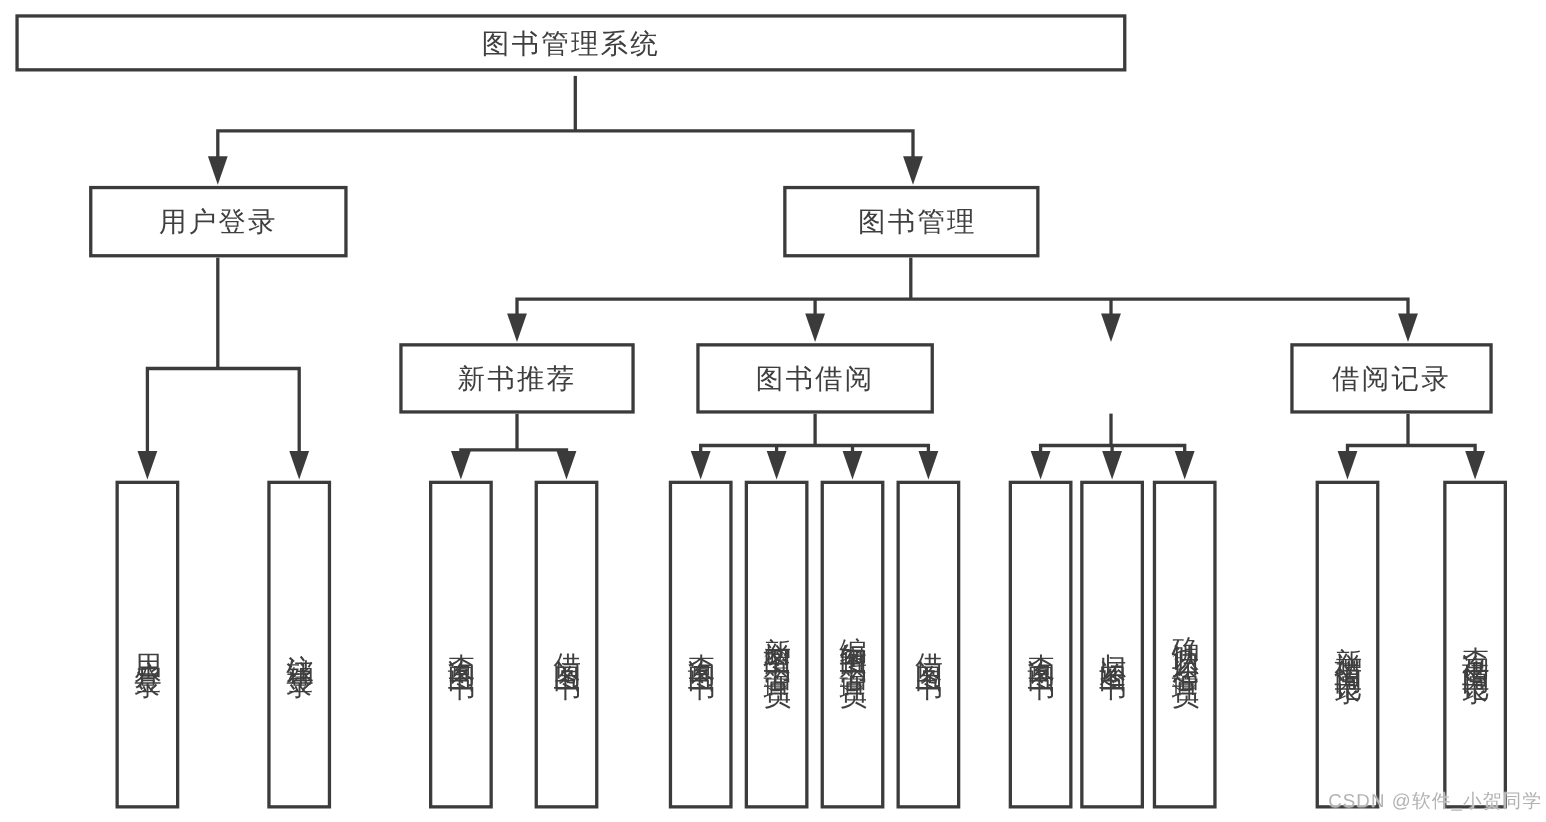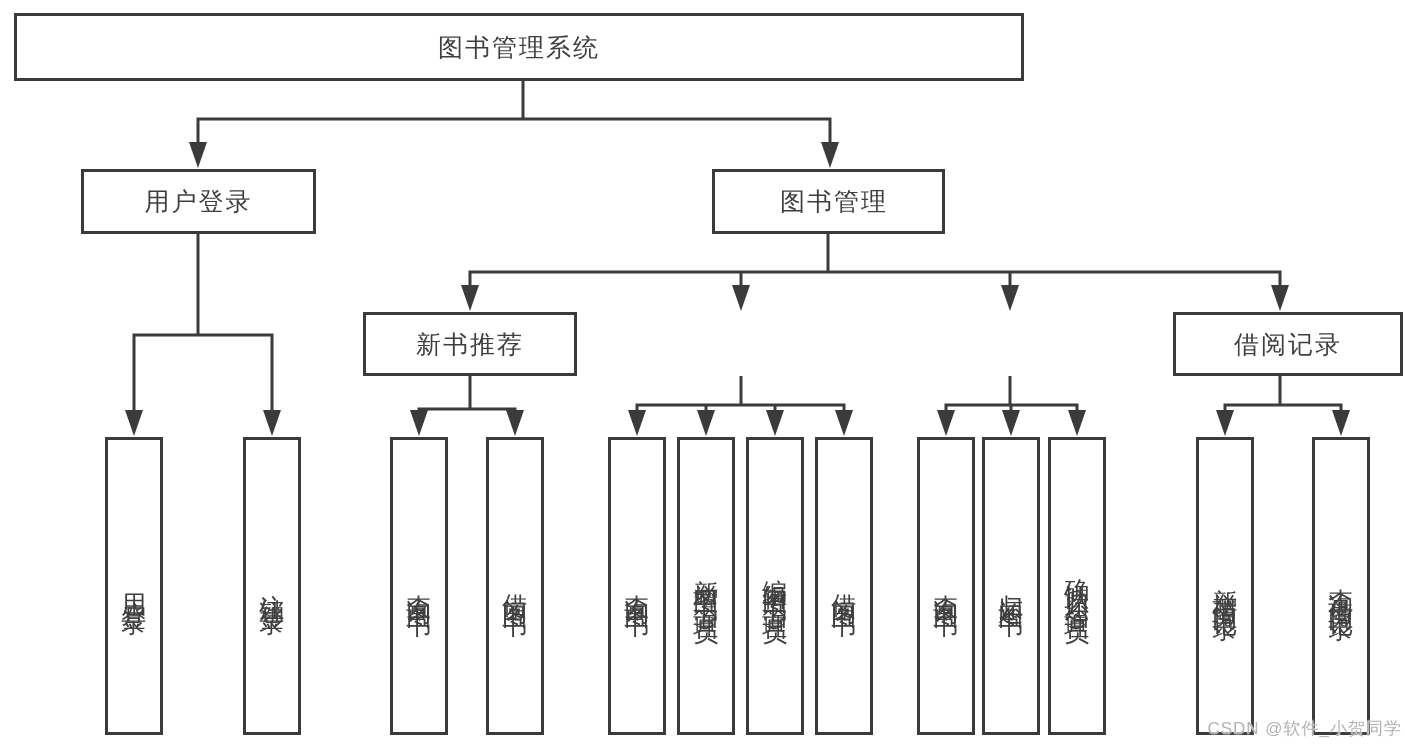--- a/index.html
+++ b/index.html
@@ -44,27 +44,27 @@
   .vlabel{
     writing-mode:vertical-rl;
     text-orientation:mixed;
     font-size:25px;
     line-height:1.05;
     letter-spacing:6px;
     color:var(--text);
     white-space:nowrap;
   }
   
-  .n-root   {left:14px;  top:13px;  width:1010px; height:68px;}
+  .n-root   {left:14px;  top:13px;  width:1010px; height:52px;}
   .n-login  {left:81px;  top:169px; width:235px;  height:65px;}
   .n-mgmt   {left:712px; top:169px; width:233px;  height:65px;padding-left:11px;}
   .n-l3-0   {left:363px; top:312px; width:214px;  height:64px;}
   .n-l3-1   {left:633px; top:312px; width:216px;  height:64px;}
   .n-l3-2   {left:903px; top:312px; width:214px;  height:64px;}
-  .n-l3-3   {left:1173px;top:312px; width:230px;  height:64px;}
+  .n-l3-3   {left:1173px;top:312px; width:184px;  height:64px;}
   .leaf     {top:437px;  width:58px; height:298px;}
   .lf-0 {left:105px;} .lf-1 {left:243px;}
   .lf-2 {left:390px;} .lf-3 {left:486px;}
   .lf-4 {left:608px;} .lf-5 {left:677px;} .lf-6 {left:746px;} .lf-7 {left:815px;}
   .lf-8 {left:917px;} .lf-9 {left:982px;} .lf-10{left:1048px;}
   .lf-11{left:1196px;} .lf-12{left:1312px;}
   .watermark{
     position:absolute;
     right:3px;
     bottom:7px;
@@ -143,20 +143,23 @@
   <div class="box n-login">
     <span class="hlabel">用户登录</span>
   </div>
   <div class="box n-mgmt">
     <span class="hlabel">图书管理</span>
   </div>
 
   <div class="box n-l3-0">
     <span class="hlabel">新书推荐</span>
   </div>
+  <div class="box n-l3-1">
+    <span class="hlabel">图书借阅</span>
+  </div>
   <div class="box n-l3-3">
     <span class="hlabel">借阅记录</span>
   </div>
 
   <div class="box leaf lf-0">
     <span class="vlabel">用户登录</span>
   </div>
   <div class="box leaf lf-1">
     <span class="vlabel">注销登录</span>
   </div>

